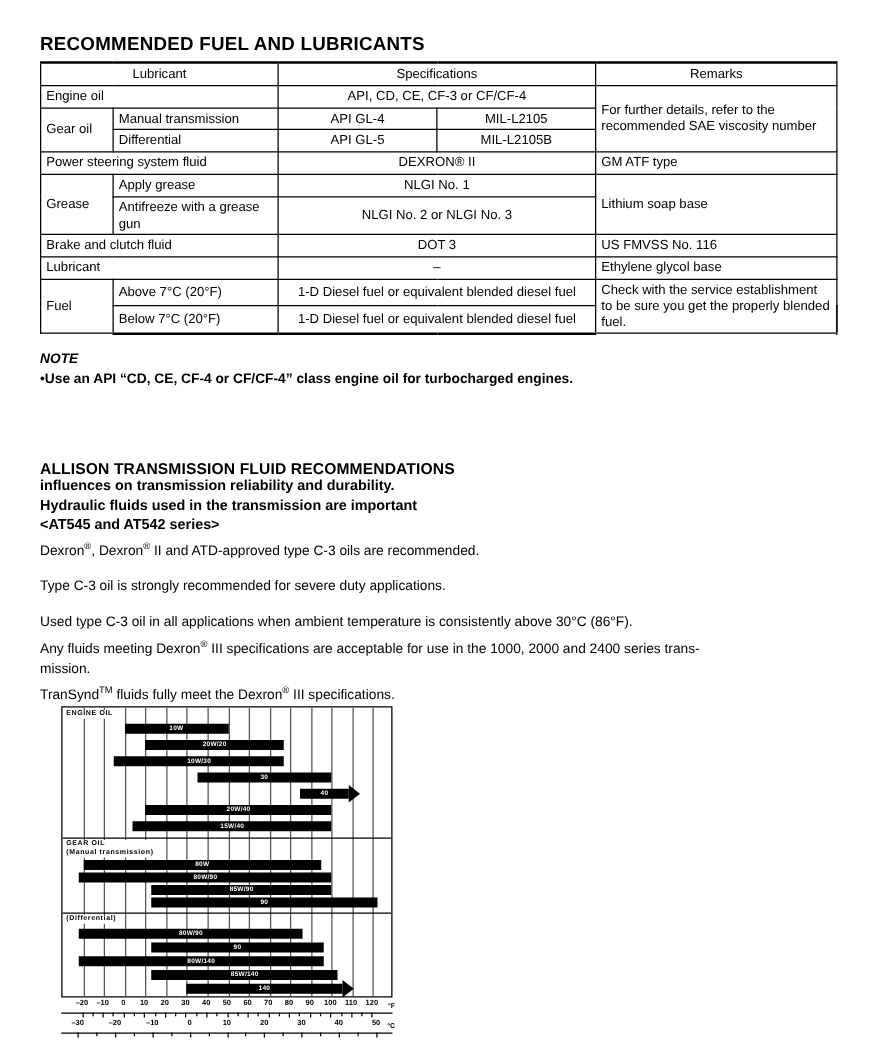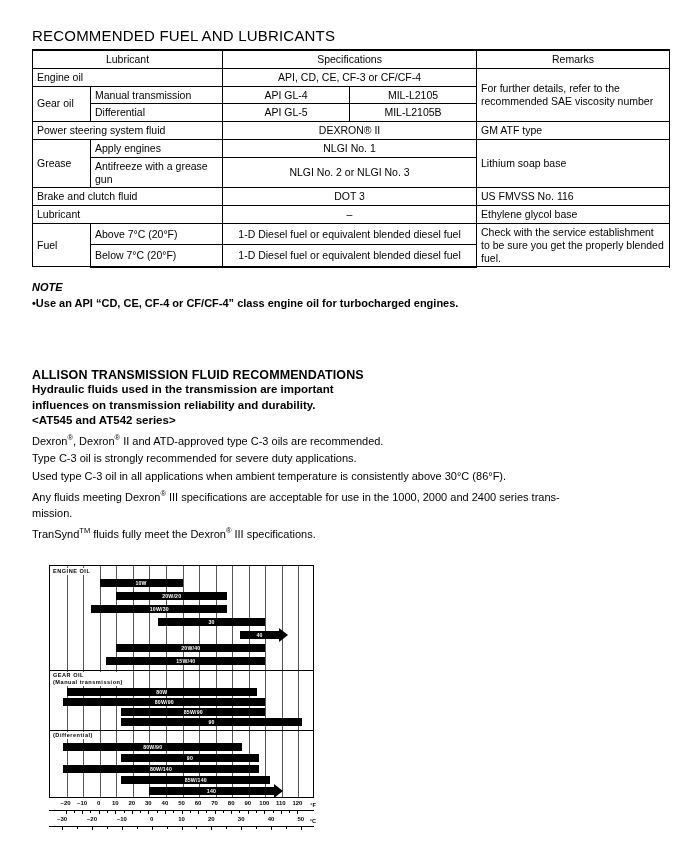--- a/index.html
+++ b/index.html
@@ -20,21 +20,21 @@
     left: 0; top: 0;
     width: 700px;
     height: 847px;
   }
 
   
   h1.sec-title {
     position: absolute;
     margin: 0;
     font-size: 15px;
-    font-weight: normal;
+    font-weight: bold;
     letter-spacing: 0.2px;
   }
   #title-fuel { left: 32px; top: 27px; }
 
   
   table.lube {
     position: absolute;
     left: 32px;
     top: 49px;
     width: 637px;
@@ -84,21 +84,21 @@
     font-weight: bold;
     font-size: 12.5px;
     letter-spacing: 0.1px;
   }
   .allison .p {
     font-weight: normal;
     font-size: 11px;
     line-height: 1.45;
     margin-top: 5px;
   }
-  .allison .p.tight { margin-top: 2px; }
+  .allison .p.tight { margin-top: 13px; }
   .allison .sub {
     font-weight: bold;
     font-size: 11.5px;
     margin-top: 4px;
   }
   sup { font-size: 7.5px; vertical-align: super; line-height: 0; }
 
   #title-sae {
     left: 32px;
     top: 537px;
@@ -257,21 +257,21 @@
       </tr>
 
       <tr>
         <td class="l" colspan="2">Power steering system fluid</td>
         <td class="c" colspan="2">DEXRON® II</td>
         <td class="l">GM ATF type</td>
       </tr>
 
       <tr>
         <td class="l" rowspan="2">Grease</td>
-        <td class="l">Apply engines</td>
+        <td class="l">Apply grease</td>
         <td class="c" colspan="2">NLGI No. 1</td>
         <td class="l" rowspan="2">Lithium soap base</td>
       </tr>
 
       <tr>
         <td class="l" style="height:24px">Antifreeze with a grease gun</td>
         <td class="c" colspan="2">NLGI No. 2 or NLGI No. 3</td>
       </tr>
 
       <tr>
@@ -301,22 +301,22 @@
     </tbody>
   </table>
 
   <div class="note-block">
     <span class="note-label">NOTE</span>
     <span class="note-item">•Use an API “CD, CE, CF-4 or CF/CF-4” class engine oil for turbocharged engines.</span>
   </div>
 
   <div class="allison">
     <div class="hd">ALLISON TRANSMISSION FLUID RECOMMENDATIONS</div>
+    <div class="b">influences on transmission reliability and durability.</div>
     <div class="b">Hydraulic fluids used in the transmission are important</div>
-    <div class="b">influences on transmission reliability and durability.</div>
     <div class="b">&lt;AT545 and AT542 series&gt;</div>
 
     <div class="p">Dexron<sup>®</sup>, Dexron<sup>®</sup> II and ATD-approved type C-3 oils are recommended.</div>
     <div class="p tight">Type C-3 oil is strongly recommended for severe duty applications.</div>
     <div class="p tight">Used type C-3 oil in all applications when ambient temperature is consistently above 30°C (86°F).</div>
 
 
     <div class="p">Any fluids meeting Dexron<sup>®</sup> III specifications are acceptable for use in the 1000, 2000 and 2400 series trans-<br>mission.</div>
     <div class="p">TranSynd<sup>TM</sup> fluids fully meet the Dexron<sup>®</sup> III specifications.</div>
   </div>

